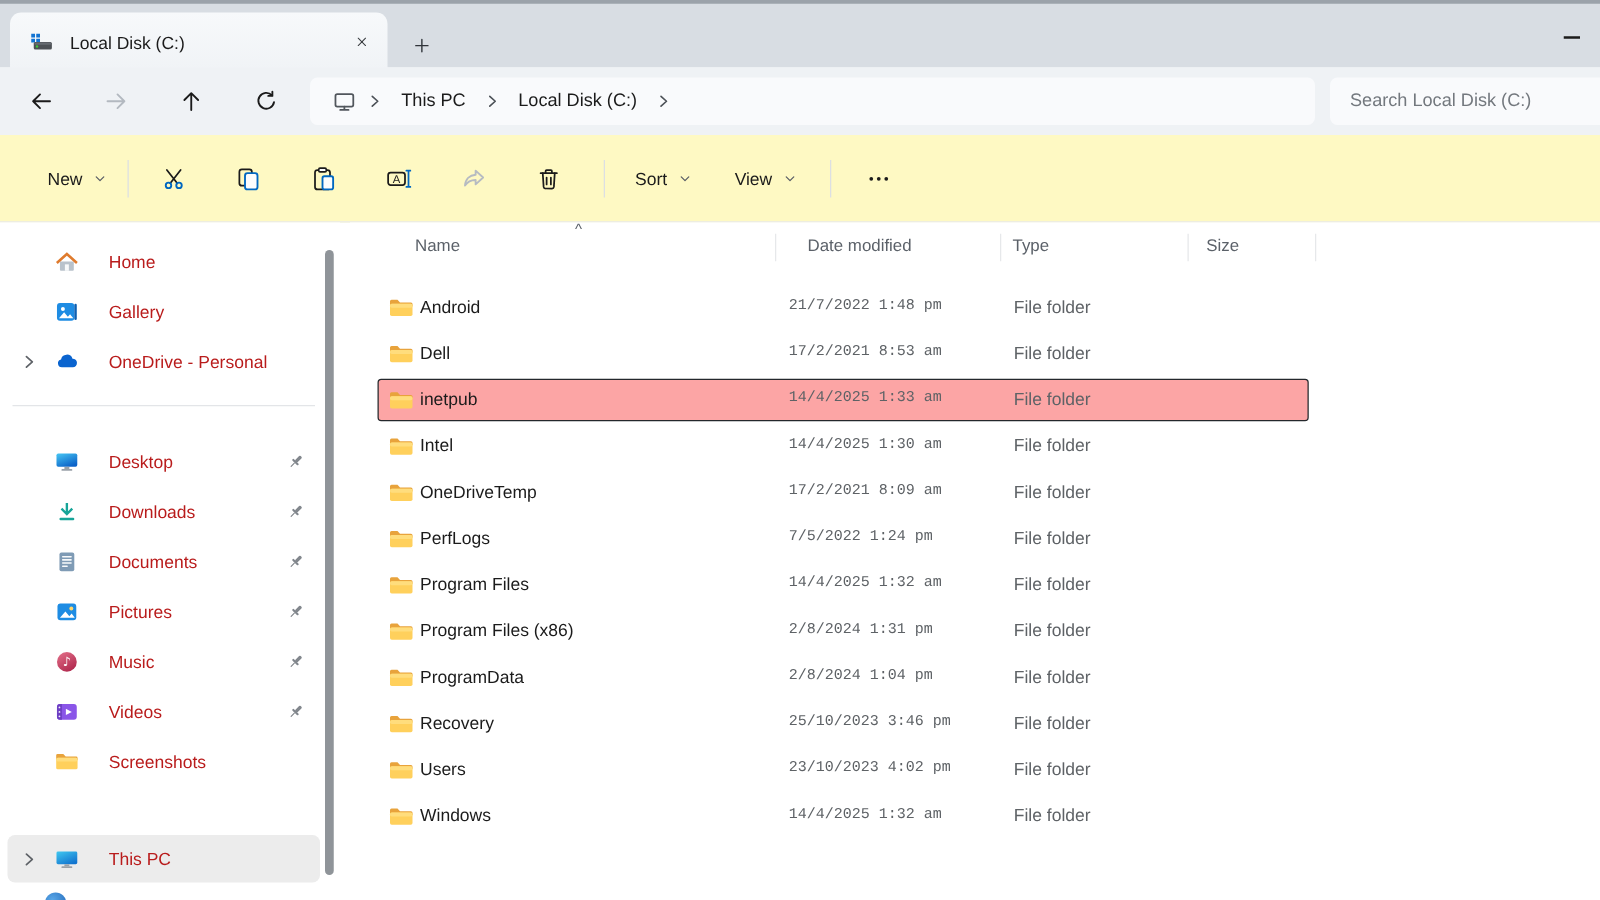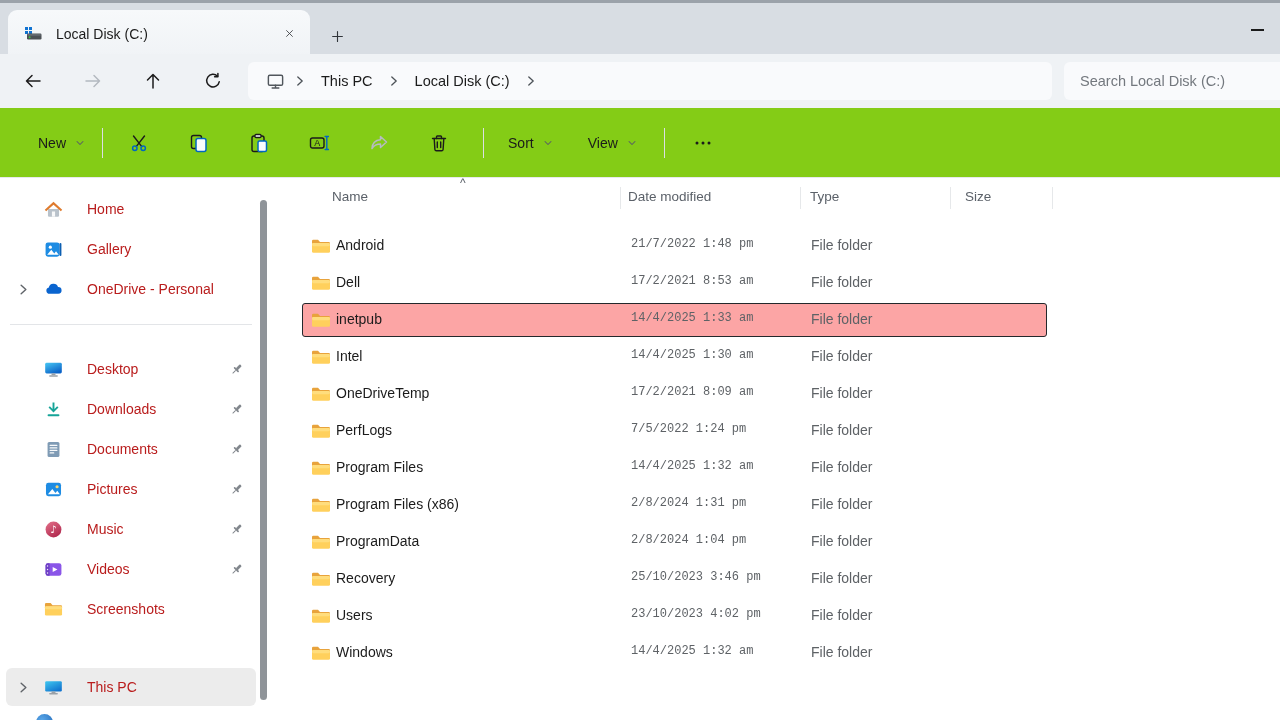--- a/index.html
+++ b/index.html
@@ -29,21 +29,21 @@
                 display:flex; align-items:center; padding:0 12px; gap:4px; }
   .crumb { font-size:14.5px; color:#1b1b1b; padding:4px 10px; border-radius:4px; white-space:nowrap; }
   .crumb-chev { width:14px; height:14px; color:#4c5157; flex:0 0 auto; }
   .addr-icon { width:19px; height:19px; margin:0 4px 0 6px; flex:0 0 auto; }
   .searchbox { position:absolute; left:1064px; top:8px; width:230px; height:38px; background:#f9fafc; border-radius:6px; display:flex; align-items:center; }
   .searchbox input { width:100%; height:100%; border:none; outline:none; background:transparent; padding:0 16px;
                      font-family:"Liberation Sans",sans-serif; font-size:14.5px; color:#1b1b1b; }
   .searchbox input::placeholder { color:#73787e; opacity:1; }
 
   
-  .toolbar { position:absolute; top:108px; left:0; right:0; height:70px; background:#84cc16; border-bottom:1px solid #e7e9ec;
+  .toolbar { position:absolute; top:108px; left:0; right:0; height:70px; background:#fef9c3; border-bottom:1px solid #e7e9ec;
              display:flex; align-items:center; padding-left:28px; }
   .tb-btn { display:flex; align-items:center; gap:8px; padding:9px 10px; border-radius:5px; }
   .tb-btn svg.main { width:20px; height:20px; }
   .tb-label { font-size:14px; color:#1b1b1b; }
   .tb-chev { width:12px; height:12px; color:#5a5f66; }
   .tb-iconbtn { width:44px; height:40px; display:flex; align-items:center; justify-content:center; border-radius:5px; margin-right:16px; }
   .tb-iconbtn svg { width:20px; height:20px; }
   .tb-div { width:1px; height:30px; background:#dcdfe3; margin:0 14px 0 6px; flex:0 0 auto; }
 
   
@@ -56,21 +56,21 @@
   .side-pin { position:absolute; right:12px; width:15px; height:15px; }
   .side-divider { position:absolute; top:146px; left:10px; width:242px; height:1px; background:#e3e5e8; }
   .side-scroll { position:absolute; left:260px; top:22px; width:7px; height:500px; background:#8f9499; border-radius:4px; }
   .network-peek { position:absolute; left:36px; top:536px; width:17px; height:17px; border-radius:50%;
                   background:radial-gradient(circle at 35% 35%, #5aa7e8, #1f67b8); }
 
   
   .main { position:absolute; top:178px; left:280px; right:0; bottom:0; background:#fff; }
   .list-header { position:absolute; top:4px; left:0; right:0; height:30px; }
   .col-label { position:absolute; top:7px; font-size:13.5px; color:#5b6169; }
-  .col-name { left:52px; } .col-date { left:348px; } .col-type { left:530px; } .col-size { left:685px; }
+  .col-name { left:52px; } .col-date { left:366px; } .col-type { left:530px; } .col-size { left:685px; }
   .col-sep { position:absolute; top:5px; width:1px; height:22px; background:#e6e8ea; }
   .sort-caret { position:absolute; top:-6px; left:180px; font-size:12px; color:#5b6169; }
   .rows { position:absolute; top:51px; left:22px; width:745px; }
   .frow { position:relative; height:34px; margin-bottom:3px; border:1.5px solid transparent; border-radius:3px; }
   .frow.selected { background:#fca5a5; border-color:#24282c; }
   .frow .ficon { position:absolute; left:8px; top:8px; width:20px; height:16px; }
   .frow .fname { position:absolute; left:33px; top:7px; font-size:14px; color:#1b1b1b; white-space:nowrap; }
   .frow .fdate { position:absolute; left:328px; top:7px; font-size:12px; color:#5e6266; white-space:nowrap;font-family:Liberation Mono, monospace; }
   .frow .ftype { position:absolute; left:508px; top:7px; font-size:14px; color:#5e6266; white-space:nowrap; }
 </style>

